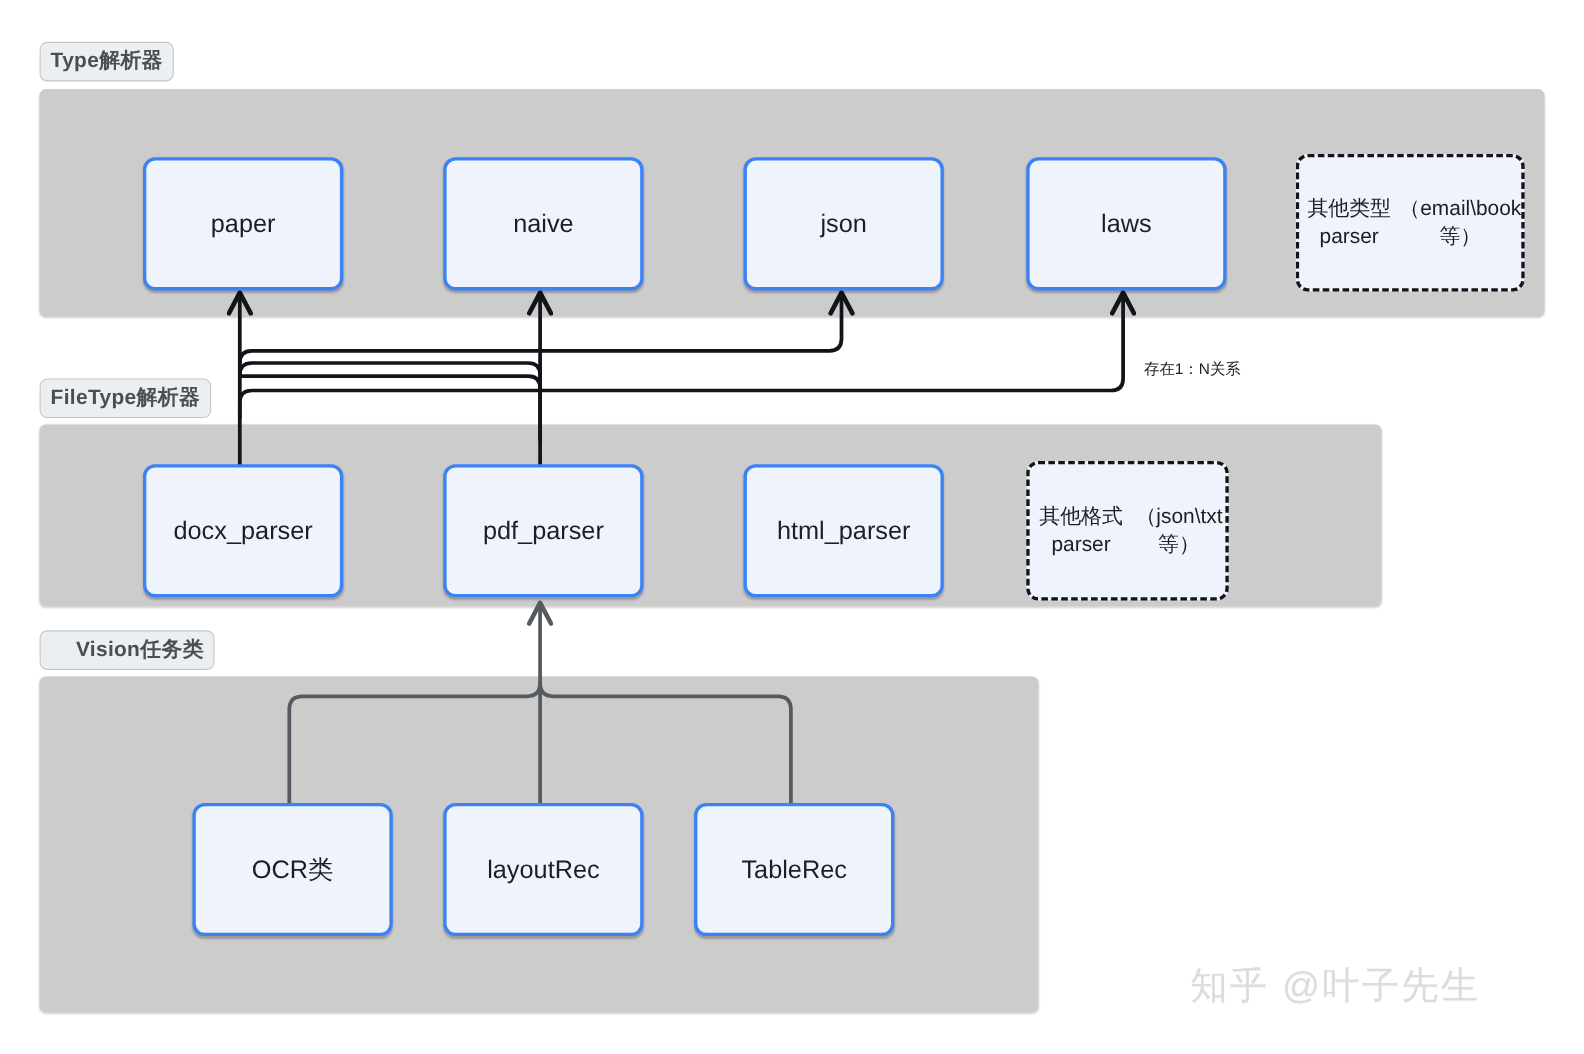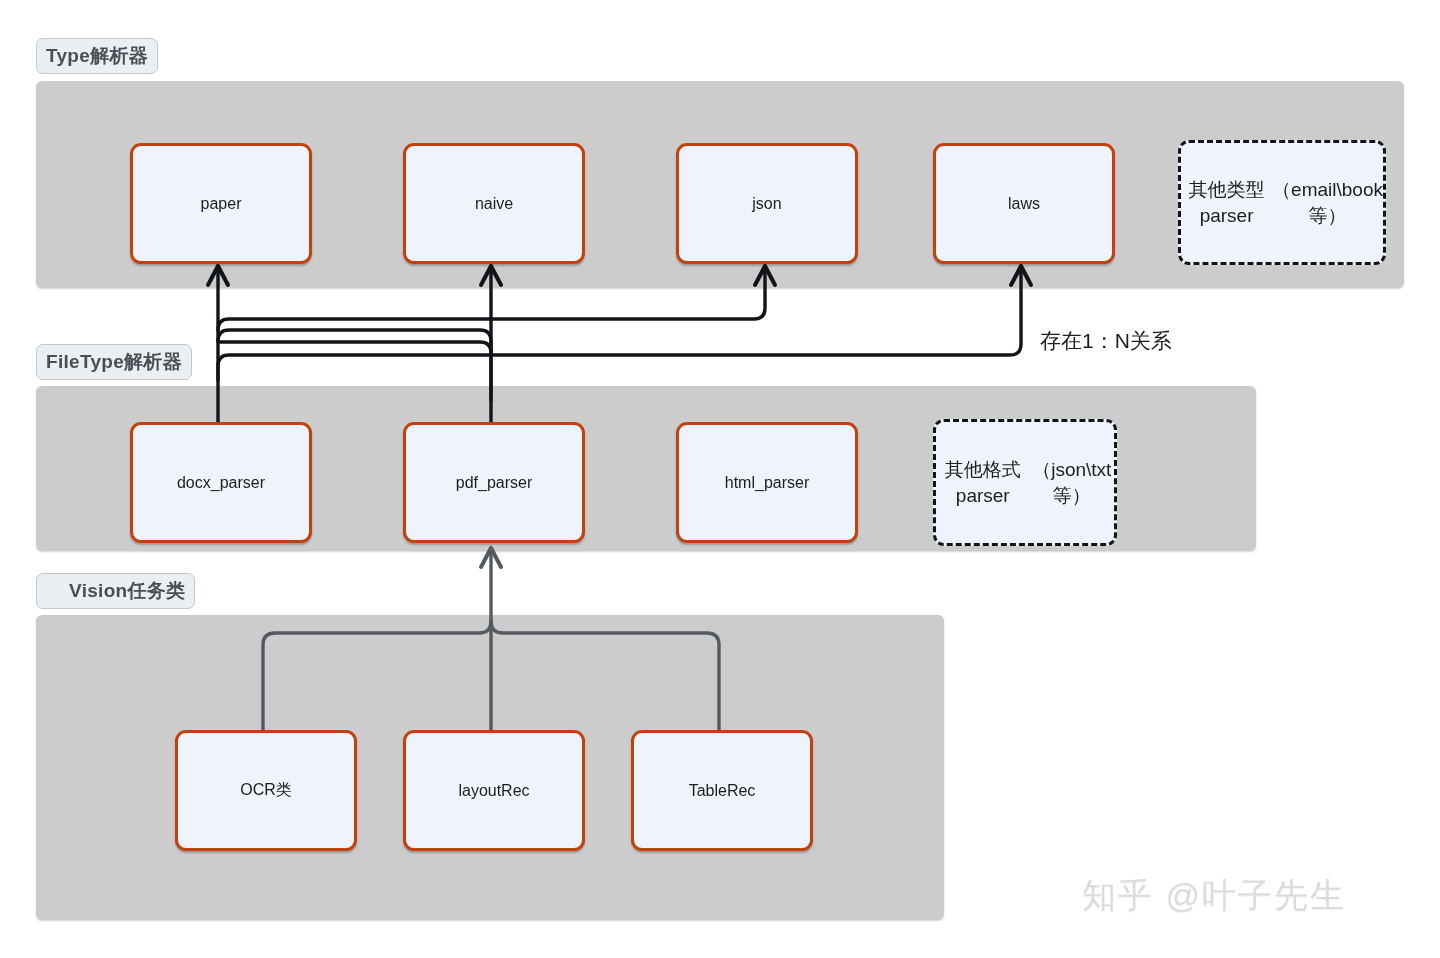--- a/index.html
+++ b/index.html
@@ -17,23 +17,23 @@
   
   .badge{position:absolute;background:#eceff1;border:1px solid #c2c7cc;
          border-radius:7px;color:#4a4f55;font-weight:bold;font-size:19px;
          line-height:1;padding:7px 9px 8px 9px;white-space:nowrap;
          letter-spacing:.3px;}
   #badge-type    {left:36px; top:38px;}
   #badge-filetype{left:36px; top:344px;}
   #badge-vision  {left:36px; top:573px;padding-left:32px;}
 
   
-  .node{position:absolute;background:#eff3fb;border:3px solid #c2410c;
+  .node{position:absolute;background:#eff3fb;border:3px solid #3b82f6;
         border-radius:11px;display:flex;align-items:center;justify-content:center;
-        color:#1b1e22;font-size:16px;text-align:center;
+        color:#1b1e22;font-size:23px;text-align:center;
         box-shadow:0 2px 2px rgba(0,0,0,0.25);}
   .node.dashed{border:3px dashed #111418;box-shadow:none;
                font-size:19px;line-height:1.35;}
 
   
   #n-paper{left:130px; top:143px; width:176px; height:115px;}
   #n-naive{left:403px; top:143px; width:176px; height:115px;}
   #n-book {left:676px; top:143px; width:176px; height:115px;}
   #n-laws {left:933px; top:143px; width:176px; height:115px;}
   #n-other-type{left:1178px; top:140px; width:202px; height:119px;}
@@ -47,21 +47,21 @@
   
   #n-ocr   {left:175px; top:730px; width:176px; height:115px;}
   #n-layout{left:403px; top:730px; width:176px; height:115px;}
   #n-table {left:631px; top:730px; width:176px; height:115px;}
 
   
   #edges{position:absolute;left:0;top:0;width:1440px;height:958px;
          pointer-events:none;}
 
   
-  #anno-1n{position:absolute;left:1040px;top:327px;font-size:21px;
+  #anno-1n{position:absolute;left:1040px;top:327px;font-size:14px;
            color:#1b1e22;white-space:nowrap;}
 
   
   #watermark{position:absolute;left:1082px;top:873px;font-size:34px;
              color:#dcdcdc;white-space:nowrap;letter-spacing:2px;
              font-weight:500;text-shadow:0 1px 0 #f3f3f3;}
 </style>
 </head>
 <body>
 

